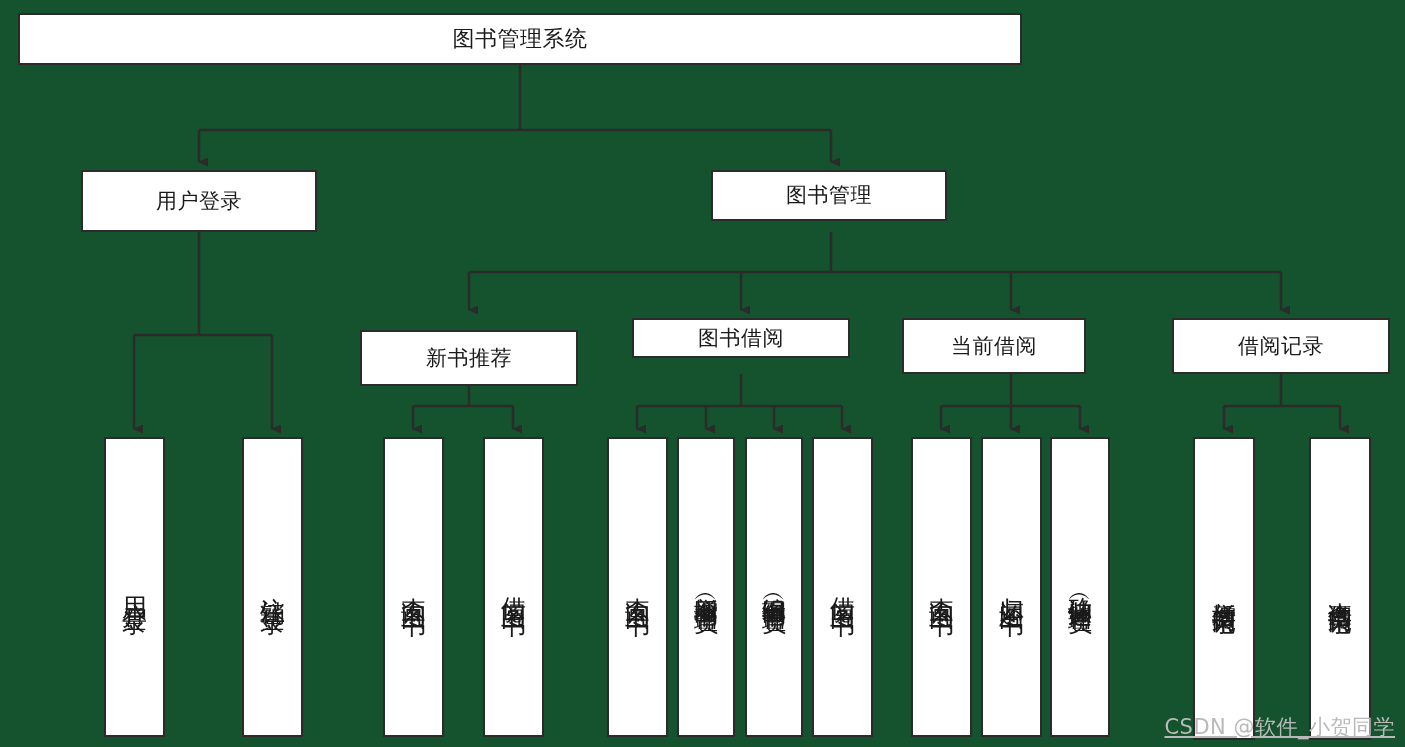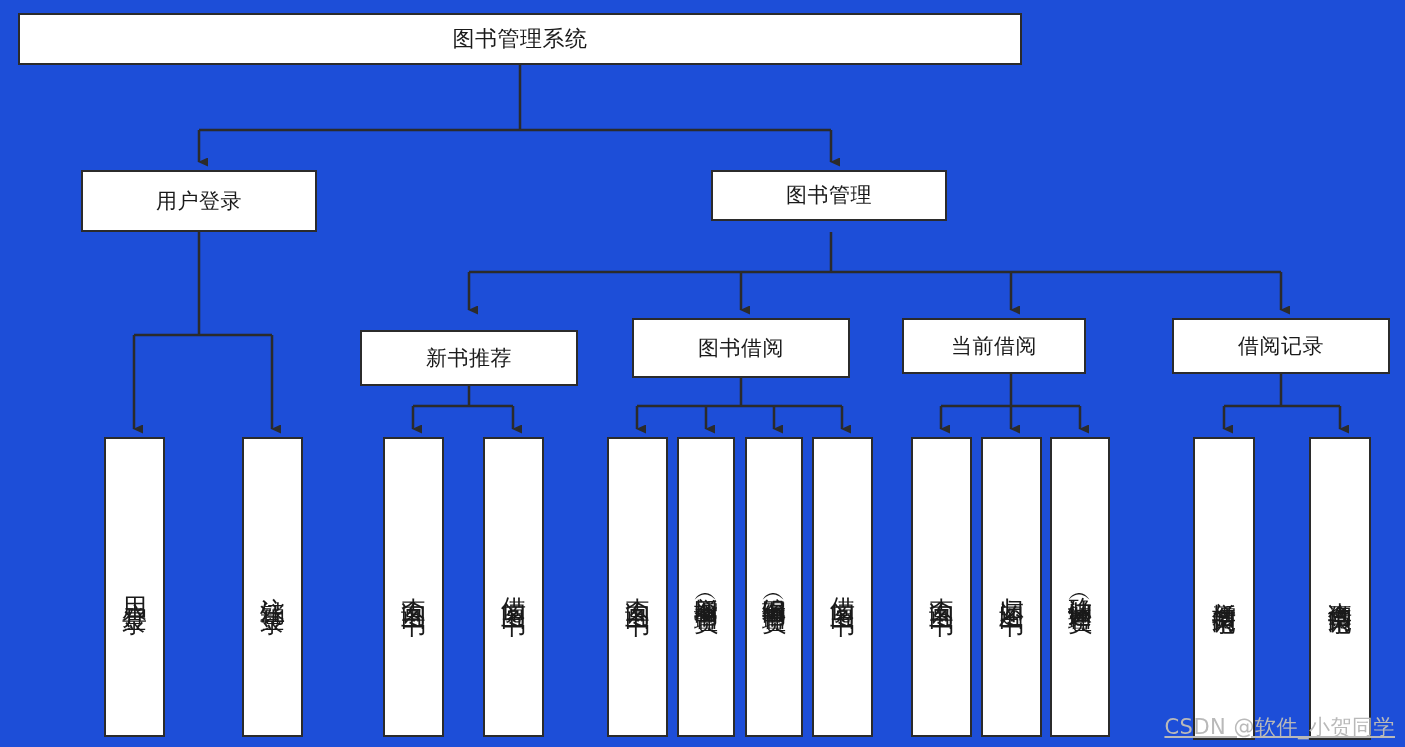--- a/index.html
+++ b/index.html
@@ -8,21 +8,21 @@
     padding: 0;
     background: #ffffff;
   }
   body {
     font-family: "DejaVu Sans", "Liberation Sans", sans-serif;
   }
   #diagram-root {
     position: relative;
     width: 1405px;
     height: 747px;
-    background: #1d4ed8;
+    background: #14532d;
     overflow: hidden;
   }
   #edges-layer {
     position: absolute;
     left: 0;
     top: 0;
     width: 1405px;
     height: 747px;
     pointer-events: none;
   }
@@ -142,21 +142,21 @@
   <div class="node horiz" style="left:81px; top:170px; width:236px; height:62px;">
     <span class="label">用户登录</span>
   </div>
   <div class="node horiz" style="left:711px; top:170px; width:236px; height:51px;">
     <span class="label">图书管理</span>
   </div>
 
   <div class="node horiz" style="left:360px; top:330px; width:218px; height:56px;">
     <span class="label">新书推荐</span>
   </div>
-  <div class="node horiz" style="left:632px; top:318px; width:218px; height:60px;">
+  <div class="node horiz" style="left:632px; top:318px; width:218px; height:40px;">
     <span class="label">图书借阅</span>
   </div>
   <div class="node horiz" style="left:902px; top:318px; width:184px; height:56px;">
     <span class="label">当前借阅</span>
   </div>
   <div class="node horiz" style="left:1172px; top:318px; width:218px; height:56px;">
     <span class="label">借阅记录</span>
   </div>
 
   <div class="node vert" style="left:104px; top:437px; width:61px; height:300px;">

